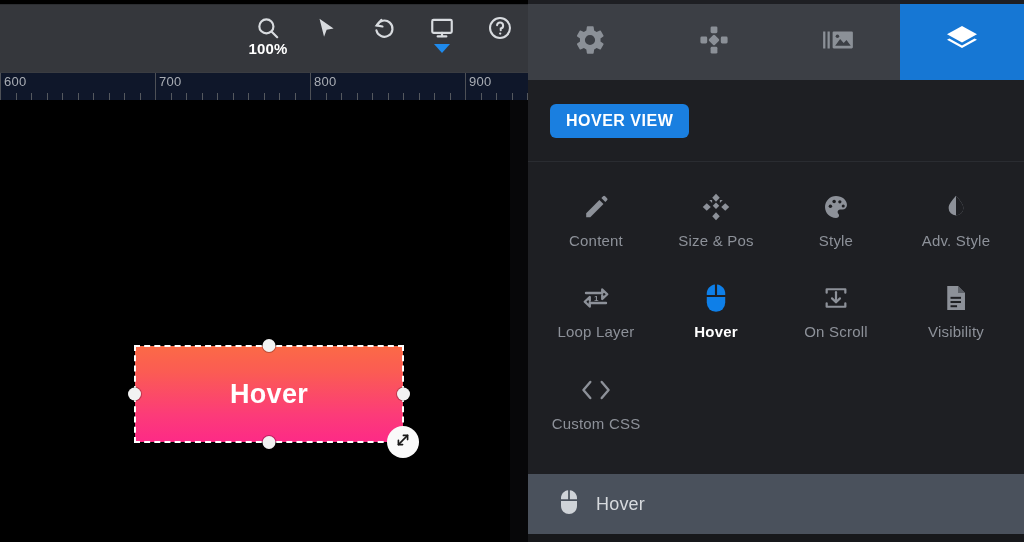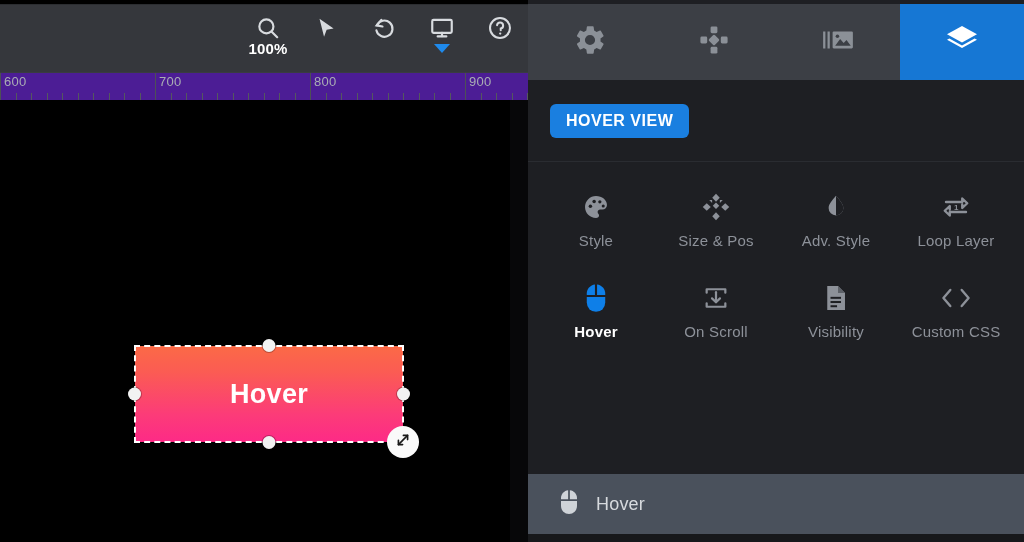--- a/index.html
+++ b/index.html
@@ -38,21 +38,21 @@
   .blue-caret {
     width: 0; height: 0; margin-top: 3px;
     border-left: 8px solid transparent;
     border-right: 8px solid transparent;
     border-top: 9px solid #1f8aec;
   }
 
   
   #ruler {
     position: absolute; left: 0; top: 72px; width: 528px; height: 28px;
-    background: #4c1d95;
+    background: #0f172a;
     border-top: 1px solid #3a3c41;
     overflow: hidden;
   }
   .ruler-major {
     position: absolute; top: 0; width: 1px; height: 28px; background: #4d5056;
   }
   .ruler-label {
     position: absolute; top: 1px; color: #a9adb4; font-size: 13px;
     letter-spacing: .3px;
   }
@@ -334,47 +334,56 @@
       </div>
 
     </div>
 
     <div id="panel-header">
       <button id="hover-view-btn">HOVER VIEW</button>
     </div>
 
     <div id="option-grid">
 
-
       <div class="opt">
         <span class="opt-icon">
           <svg width="28" height="28" viewBox="0 0 24 24" fill="#8d9199">
-            <path d="M12 2.6A9.4 9.4 0 0 0 2.6 12c0 5.2 4.2 9.4 9.4 9.4 1.6 0 2.6-1 2.6-2.2 0-.6-.25-1.05-.6-1.45-.35-.4-.6-.85-.6-1.45 0-1.2 1-2.2 2.2-2.2h1.9c2.2 0 3.9-1.7 3.9-3.9C21.4 6 17.2 2.6 12 2.6z"></path>
-            <circle cx="7.2" cy="11.4" r="1.5" fill="#1e1f23"></circle>
-            <circle cx="10.4" cy="7.2" r="1.5" fill="#1e1f23"></circle>
-            <circle cx="15.3" cy="7.6" r="1.4" fill="#1e1f23"></circle>
-            <circle cx="18.2" cy="11.2" r="1.3" fill="#1e1f23"></circle>
-          </svg>
-        </span>
-        <span class="opt-label">Style</span>
+            <path d="M3.6 17.3 14.9 6l3.5 3.5L7.1 20.8H3.6z"></path>
+            <path d="M16.6 4.3 18.1 2.8a1.2 1.2 0 0 1 1.7 0l1.7 1.7a1.2 1.2 0 0 1 0 1.7l-1.5 1.5z"></path>
+          </svg>
+        </span>
+        <span class="opt-label">Content</span>
       </div>
 
       <div class="opt">
         <span class="opt-icon">
           <svg width="30" height="30" viewBox="0 0 24 24" fill="#8d9199">
             <polygon points="12,1.4 15,4.6 12,7.8 9,4.6"></polygon>
             <polygon points="12,16.2 15,19.4 12,22.6 9,19.4"></polygon>
             <polygon points="1.4,12 4.6,9 7.8,12 4.6,15"></polygon>
             <polygon points="16.2,12 19.4,9 22.6,12 19.4,15"></polygon>
             <polygon points="12,8.4 14.6,11 12,13.6 9.4,11"></polygon>
             <polygon points="6.6,6.4 8.9,6.4 8.9,8.7"></polygon>
             <polygon points="17.4,6.4 15.1,6.4 15.1,8.7"></polygon>
           </svg>
         </span>
         <span class="opt-label">Size &amp; Pos</span>
+      </div>
+
+      <div class="opt">
+        <span class="opt-icon">
+          <svg width="28" height="28" viewBox="0 0 24 24" fill="#8d9199">
+            <path d="M12 2.6A9.4 9.4 0 0 0 2.6 12c0 5.2 4.2 9.4 9.4 9.4 1.6 0 2.6-1 2.6-2.2 0-.6-.25-1.05-.6-1.45-.35-.4-.6-.85-.6-1.45 0-1.2 1-2.2 2.2-2.2h1.9c2.2 0 3.9-1.7 3.9-3.9C21.4 6 17.2 2.6 12 2.6z"></path>
+            <circle cx="7.2" cy="11.4" r="1.5" fill="#1e1f23"></circle>
+            <circle cx="10.4" cy="7.2" r="1.5" fill="#1e1f23"></circle>
+            <circle cx="15.3" cy="7.6" r="1.4" fill="#1e1f23"></circle>
+            <circle cx="18.2" cy="11.2" r="1.3" fill="#1e1f23"></circle>
+          </svg>
+        </span>
+        <span class="opt-label">Style</span>
       </div>
 
       <div class="opt">
         <span class="opt-icon">
           <svg width="28" height="28" viewBox="0 0 24 24">
             <path d="M12 2.4c-3.4 4-6.3 7.1-6.3 10.6A6.3 6.3 0 0 0 12 19.3a6.3 6.3 0 0 0 6.3-6.3C18.3 9.5 15.4 6.4 12 2.4z" fill="#8d9199"></path>
             <path d="M12 2.4v16.9a6.3 6.3 0 0 0 6.3-6.3C18.3 9.5 15.4 6.4 12 2.4z" fill="#1e1f23"></path>
           </svg>
         </span>
         <span class="opt-label">Adv. Style</span>

